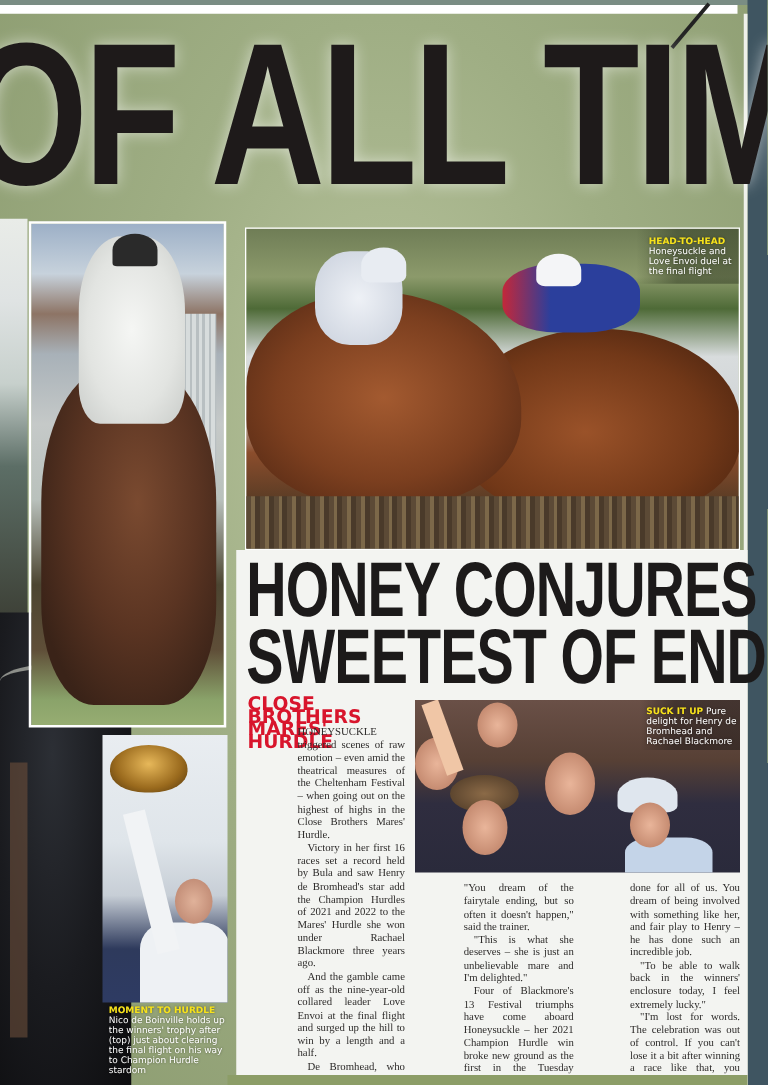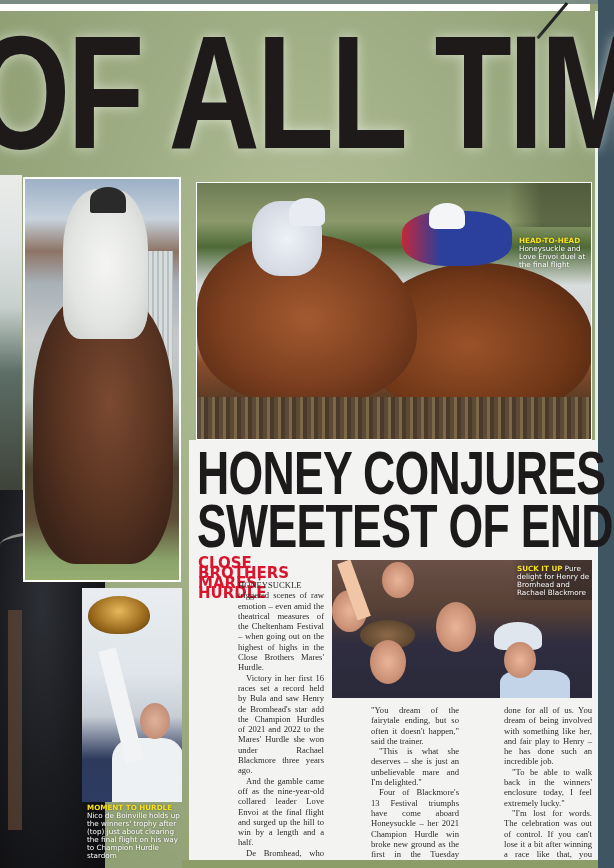--- a/index.html
+++ b/index.html
@@ -100,21 +100,21 @@
     background:#eef1f4; border-radius:30% 30% 0 0;
   }
 
   .caption {
     position:absolute; font-family:"DejaVu Sans", sans-serif;
     color:#ffffff; font-size:7.2px; line-height:8px;
     text-shadow:0 0 2px rgba(0,0,0,0.45);
   }
   .caption .kicker { color:#f7e21b; font-weight:bold; }
   .caption-moment { left:87px; top:804px; width:100px; }
-  .caption-head { left:519px; top:189px; width:80px;margin-top:48px; }
+  .caption-head { left:519px; top:189px; width:80px; }
   .caption-suck { left:517px; top:565px; width:76px; }
 
   
   .photo-main {
     position:absolute; left:196px; top:182px; width:396px; height:258px;
     border:1px solid #ffffff;
     background:linear-gradient(180deg,#6f7d56 0%,#8c9a6b 15%,#4e6a37 25%,#d8dcdd 40%,#d2d6d8 55%,#8b4d2c 70%,#5a3c25 85%,#4a3a2b 100%);
     overflow:hidden;
   }
   .photo-main .horse1 {

